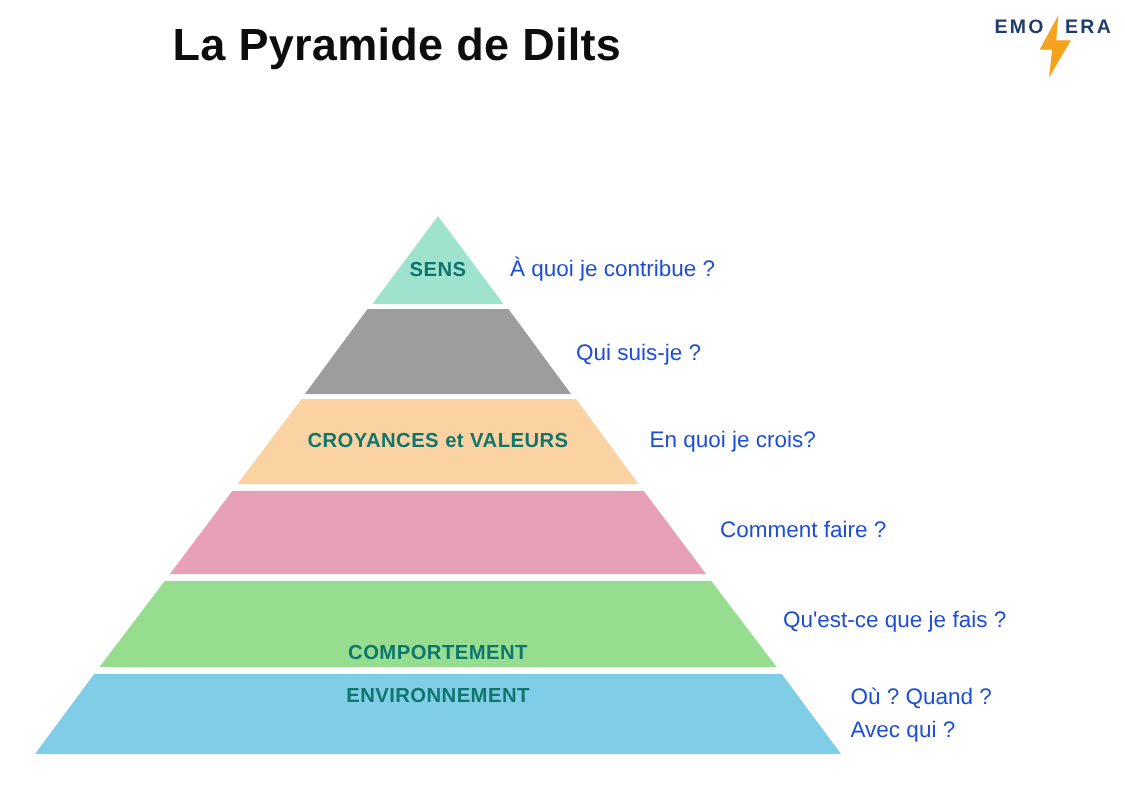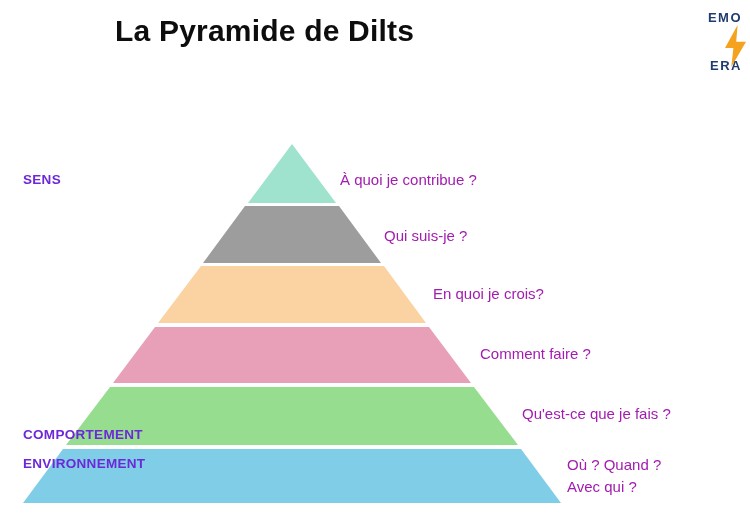--- a/index.html
+++ b/index.html
@@ -23,25 +23,24 @@
     color: #0d0d0d;
     letter-spacing: 0.2px;
   }
 
   
   .logo {
     position: absolute;
     top: 10px;
     right: 8px;
     display: flex;
-    align-items: flex-end;
+    align-items: flex-start;
     font-size: 13px;
     font-weight: bold;
     letter-spacing: 1.5px;
-    flex-direction: column;
   }
   .logo .bolt { width: 21px; height: 42px; margin: 0 -4px -9px -4px; }
 
   
   .pyramid {
     position: absolute;
     left: 23px;
     top: 144px;
     width: 538px;
     height: 360px;
@@ -51,38 +50,39 @@
   .l2 { top: 62px;  height: 57px; clip-path: polygon(222px 0px, 316px 0px, 358px 57px, 180px 57px); }
   .l3 { top: 122px; height: 57px; clip-path: polygon(178px 0px, 361px 0px, 403px 57px, 135px 57px); }
   .l4 { top: 183px; height: 56px; clip-path: polygon(132px 0px, 406px 0px, 448px 56px, 90px 56px); }
   .l5 { top: 243px; height: 58px; clip-path: polygon(87px 0px, 451px 0px, 495px 58px, 43px 58px); }
   .l6 { top: 305px; height: 54px; clip-path: polygon(40px 0px, 498px 0px, 538px 54px, 0px 54px); }
 
   .lvl-label {
     position: absolute;
     left: 0;
     width: 538px;
+    text-align: center;
     font-size: 13.5px;
     font-weight: bold;
-    color: #6d28d9;
+    color: #0f766e;
     letter-spacing: 0.3px;
     line-height: 16px;
   }
   .lb1 { top: 28px; }
   .lb2 { top: 84px; }
   .lb3 { top: 142px; }
   .lb4 { top: 203px; }
   .lb5 { top: 264px; margin-top: 19px; }
   .lb6 { top: 312px; }
 
   .question {
     position: absolute;
     font-size: 15px;
     line-height: 22px;
-    color: #a21caf;
+    color: #1d4ed8;
     white-space: pre-line;
   }
   .q1 { left: 340px; top: 169px; }
   .q2 { left: 384px; top: 225px; }
   .q3 { left: 433px; top: 283px; }
   .q4 { left: 480px; top: 343px; }
   .q5 { left: 522px; top: 403px; }
   .q6 { left: 567px; top: 454px; }
 </style>
 </head>
@@ -102,20 +102,21 @@
 
   <div class="pyramid">
     <div class="level l1" style="background-color: rgb(159, 227, 207);"></div>
     <div class="level l2" style="background-color: rgb(157, 157, 157);"></div>
     <div class="level l3" style="background-color: rgb(251, 211, 163);"></div>
     <div class="level l4" style="background-color: rgb(232, 160, 184);"></div>
     <div class="level l5" style="background-color: rgb(151, 221, 144);"></div>
     <div class="level l6" style="background-color: rgb(127, 205, 230);"></div>
 
     <div class="lvl-label lb1">SENS</div>
+    <div class="lvl-label lb3">CROYANCES et VALEURS</div>
     <div class="lvl-label lb5">COMPORTEMENT</div>
     <div class="lvl-label lb6">ENVIRONNEMENT</div>
   </div>
 
   <div class="question q1">À quoi je contribue ?</div>
   <div class="question q3">En quoi je crois?</div>
   <div class="question q2">Qui suis-je ?</div>
   <div class="question q4">Comment faire ?</div>
   <div class="question q6">Où ? Quand ?
 Avec qui ?</div>

